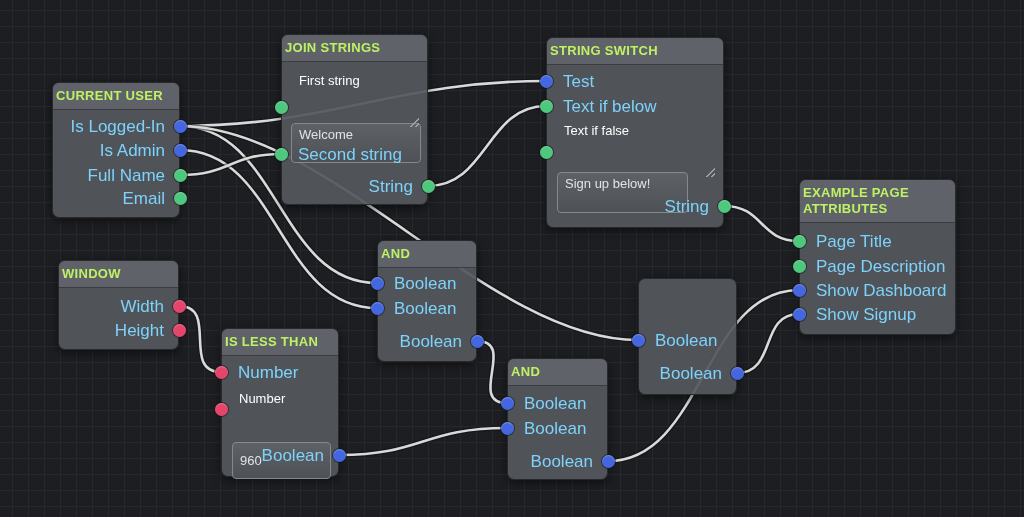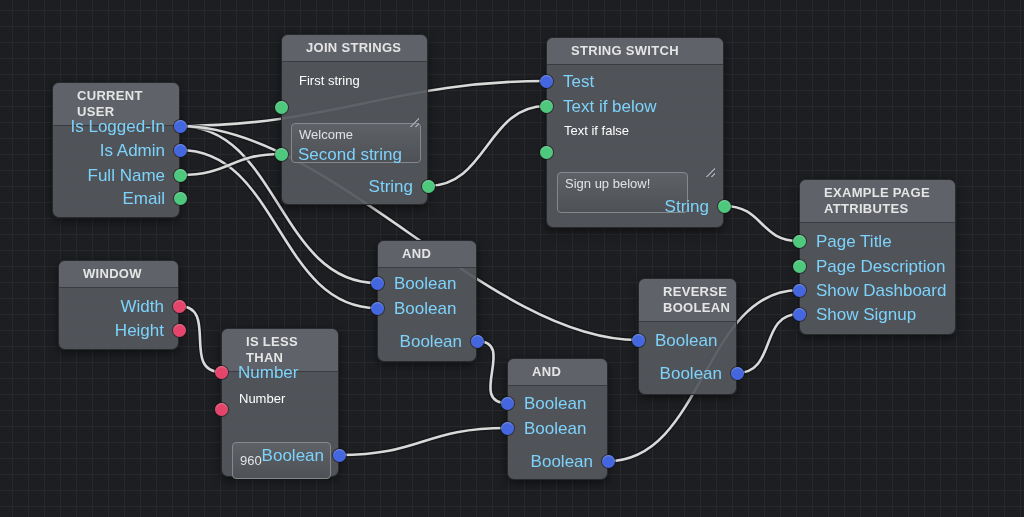--- a/index.html
+++ b/index.html
@@ -21,23 +21,23 @@
     background:rgba(84,87,93,0.93);
     border:1px solid rgba(30,31,34,0.8);
     border-radius:7px;
     box-shadow:0 3px 10px rgba(0,0,0,0.5);
     box-sizing:border-box;
   }
   .node-header{
     background:rgba(96,99,105,0.97);
     border-radius:6px 6px 0 0;
     border-bottom:1px solid rgba(28,29,32,0.55);
-    color:#e5e5e5;
+    color:#bef264;
     font-size:13px;font-weight:bold;letter-spacing:0.3px;
-    padding:5px 24px;line-height:16px;
+    padding:5px 3px;line-height:16px;
   }
   .row{
     position:absolute;font-size:17px;color:#7dd3fc;line-height:18px;white-space:nowrap;
   }
   .row.in{left:16px;}
   .row.out{right:14px;text-align:right;}
   .field-label{position:absolute;left:17px;font-size:13px;color:#ffffff;line-height:16px;}
   .text-field{
     position:absolute;box-sizing:border-box;
     background:linear-gradient(180deg,#5e6166 0%,#4e5156 100%);
@@ -144,21 +144,20 @@
   </div>
 
   <div class="node" style="left:507px;top:358px;width:101px;height:122px">
     <div class="node-header">AND</div>
     <div class="row in" style="top:36px">Boolean</div>
     <div class="row in" style="top:61px">Boolean</div>
     <div class="row out" style="top:94px">Boolean</div>
   </div>
 
   <div class="node" style="left:638px;top:278px;width:99px;height:117px">
-    <div class="node-header">REVERSE BOOLEAN</div>
     <div class="row in" style="top:53px">Boolean</div>
     <div class="row out" style="top:86px">Boolean</div>
   </div>
 
   <div id="ports">
       <div class="port" style="left: 173.5px; top: 119.5px; background: rgb(68, 103, 224);"></div>
       <div class="port" style="left: 173.5px; top: 143.5px; background: rgb(68, 103, 224);"></div>
       <div class="port" style="left: 173.5px; top: 168.5px; background: rgb(77, 200, 125);"></div>
       <div class="port" style="left: 173.5px; top: 191.5px; background: rgb(77, 200, 125);"></div>
       <div class="port" style="left: 274.5px; top: 100.5px; background: rgb(77, 200, 125);"></div>

